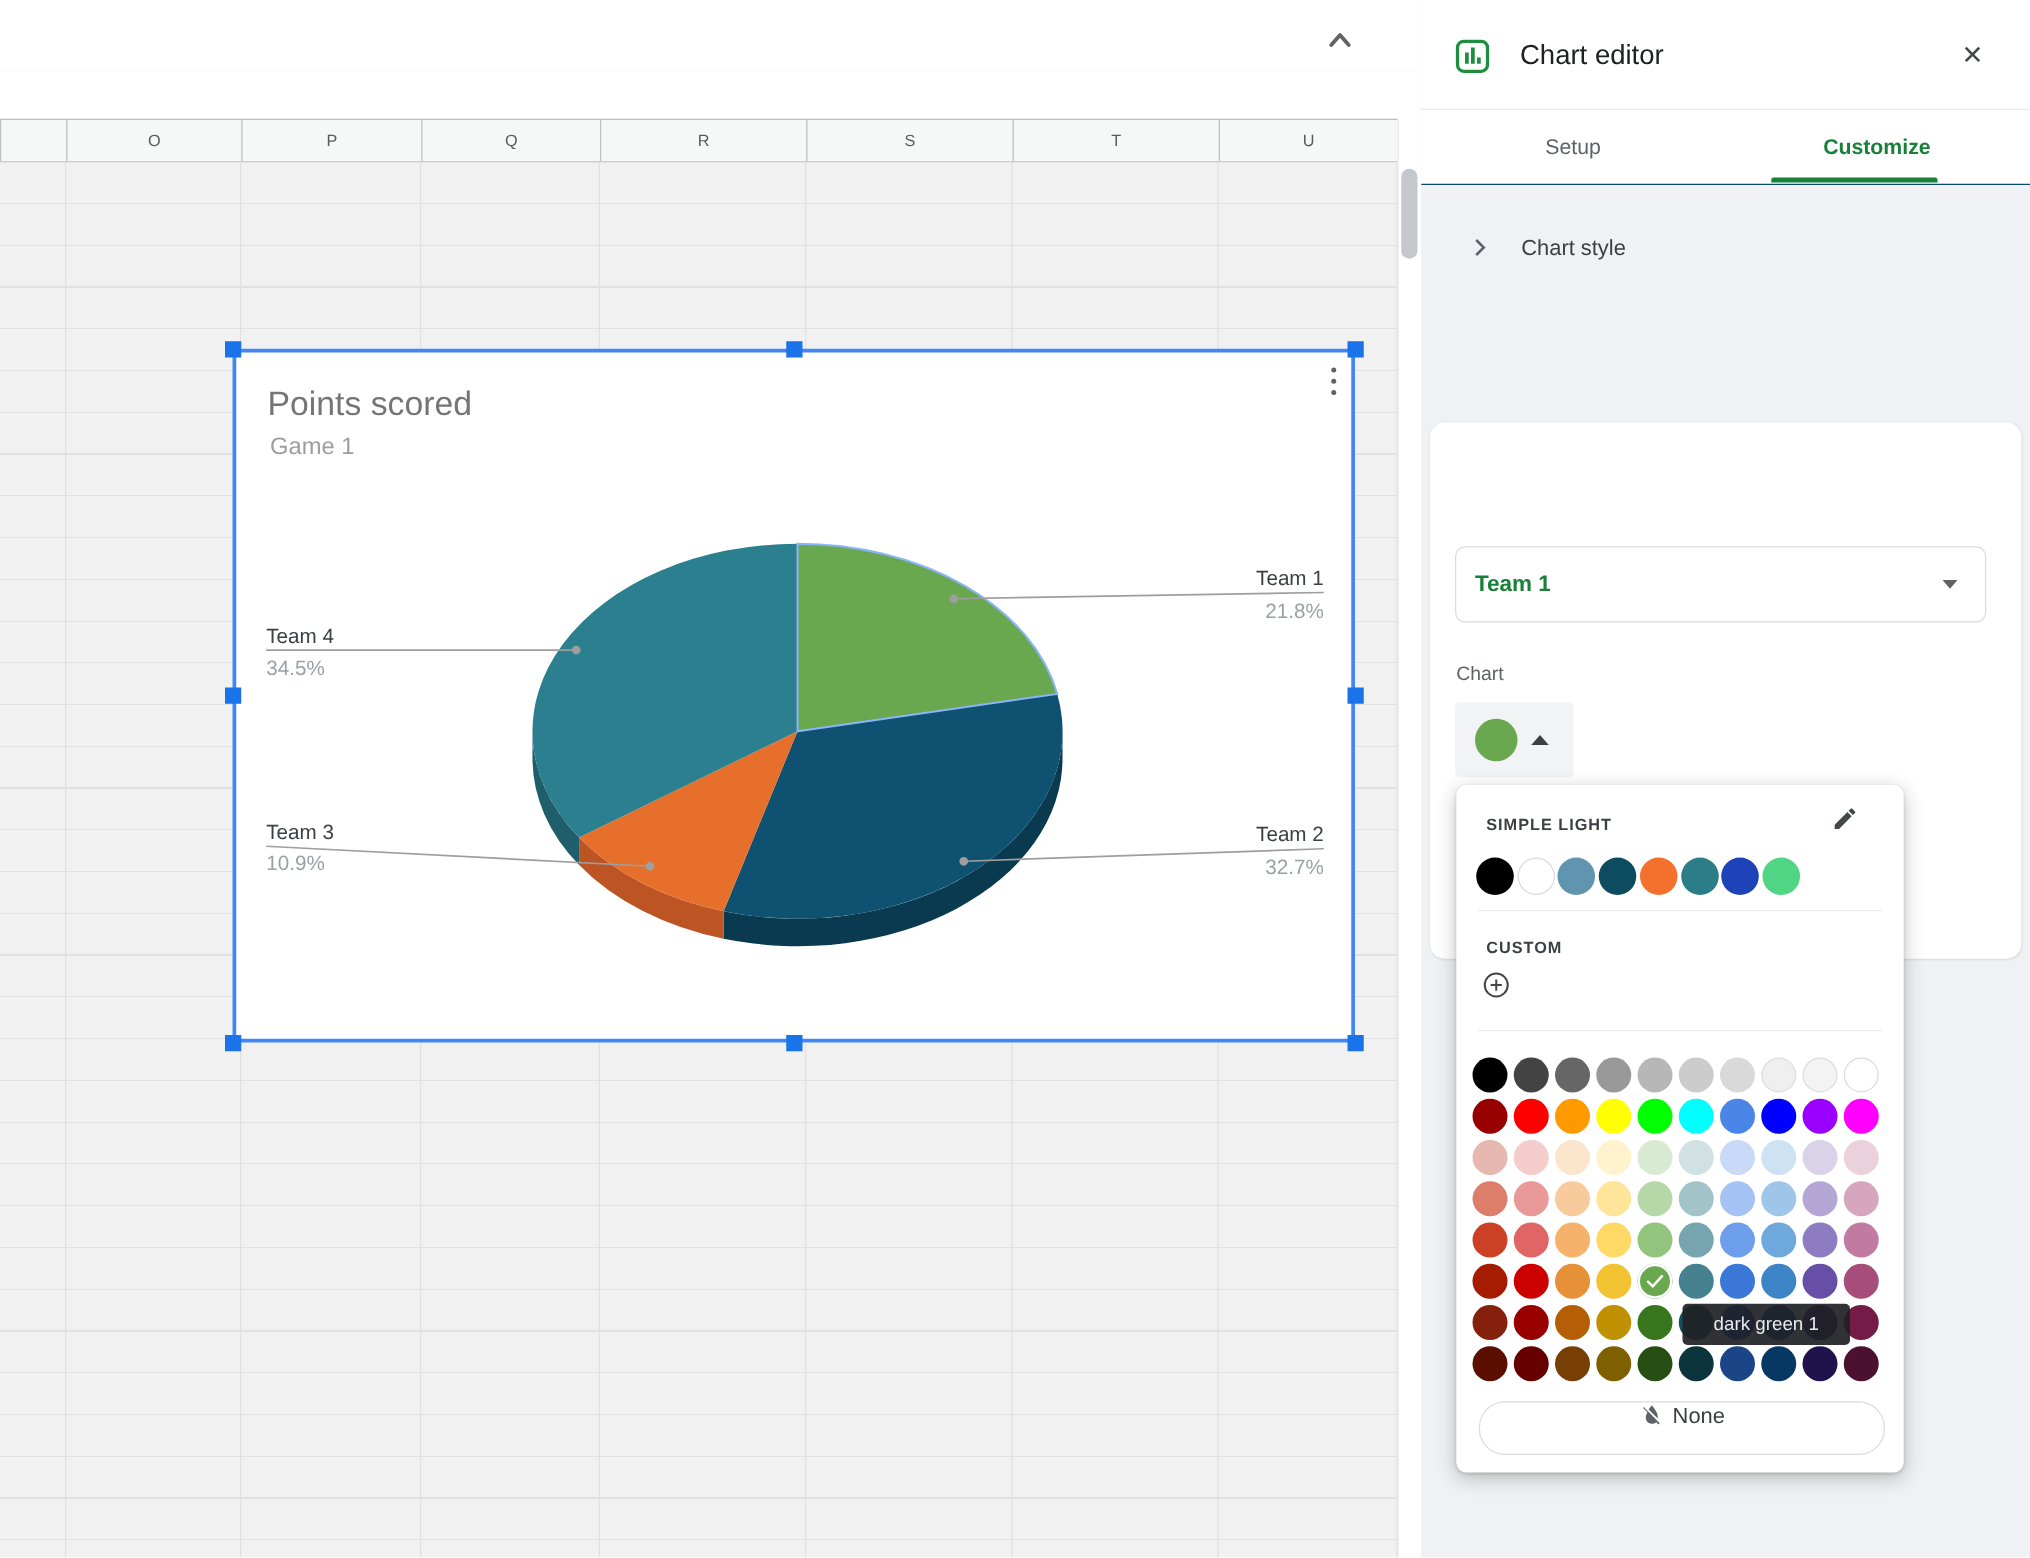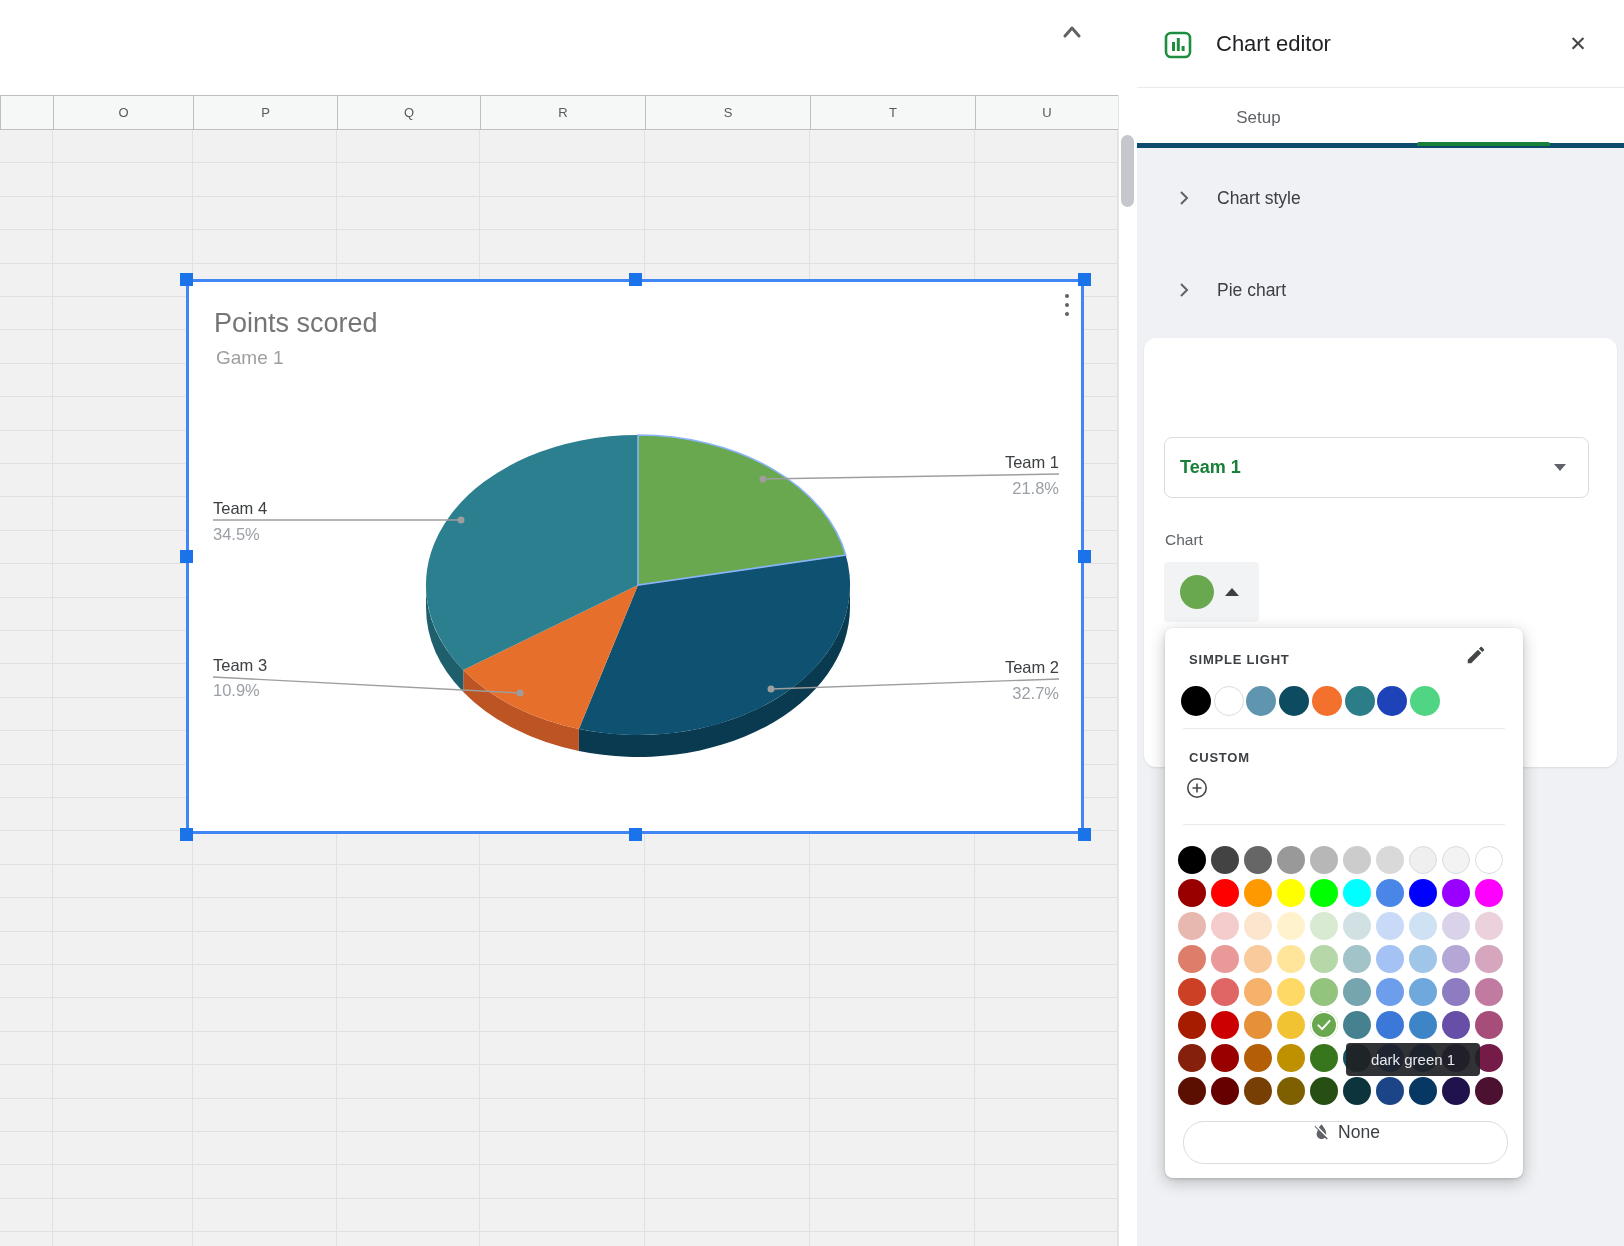--- a/index.html
+++ b/index.html
@@ -26,21 +26,21 @@
   #chart-title{left:25px;top:26px;font-size:27px;color:#757575;}
   #chart-subtitle{left:27px;top:65px;font-size:19px;color:#9e9e9e;}
   #chart-menu{left:869px;top:10px;width:18px;height:30px;cursor:pointer;}
   .menu-dot{position:absolute;left:7px;width:4px;height:4px;border-radius:50%;background:#616161;}
   
   #panel{left:1137px;top:0;width:487px;height:1246px;background:#fff;border-left:1px solid rgba(0,0,0,.08);box-sizing:border-box;}
   #panel-header{left:1137px;top:0;width:487px;height:88px;background:#fff;border-bottom:1px solid #e8eaed;box-sizing:border-box;}
   #panel-title{left:1216px;top:31px;font-size:22px;color:#202124;}
   #panel-close{left:1566px;top:32px;width:24px;height:24px;font-size:21px;color:#444746;cursor:pointer;
                display:flex;align-items:center;justify-content:center;}
-  #tab-row{left:1137px;top:88px;width:487px;height:60px;background:#fff;border-bottom:5px solid #0c4a6e;box-sizing:border-box;}
+  #tab-row{left:1137px;top:88px;width:487px;height:60px;background:#fff;border-bottom:1px solid #0c4a6e;box-sizing:border-box;}
   .tab{position:absolute;top:0;width:243px;height:59px;display:flex;align-items:center;justify-content:center;
        font-size:17px;cursor:pointer;}
   #tab-setup{left:0;color:#5f6368;}
   #tab-customize{left:243px;color:#188038;font-weight:bold;}
   #tab-underline{left:1417px;top:142px;width:133px;height:4px;background:#188038;border-radius:2px 2px 0 0;}
   #panel-body{left:1137px;top:148px;width:487px;height:1098px;background:#eff1f4;}
   .section-row{position:absolute;left:1137px;width:487px;height:56px;display:flex;align-items:center;cursor:pointer;}
   .section-chevron{margin-left:38px;width:18px;height:18px;}
   .section-label{margin-left:24px;font-size:17.5px;color:#3c4043;}
   #card-pie-slice{left:1144px;top:338px;width:473px;height:429px;background:#fff;border-radius:12px;
@@ -186,40 +186,33 @@
       <rect x="18.6" y="16" width="3" height="5" fill="#1e8e3e"></rect>
     </svg>
   </div>
   <div class="abs" id="panel-title">Chart editor</div>
   <div class="abs" id="panel-close">
     <span>✕</span>
   </div>
 
   <div class="abs" id="tab-row">
     <div class="tab" id="tab-setup">Setup</div>
+    <div class="tab" id="tab-customize">Customize</div>
   </div>
   <div class="abs" id="tab-underline"></div>
 
   <div class="abs" id="panel-body"></div>
 
   <div class="section-row" style="top:170px">
     <span class="section-chevron">
       <svg width="18" height="18" viewBox="0 0 18 18">
           <path d="M6 3 L12 9 L6 15" fill="none" stroke="#5f6368" stroke-width="2"></path>
         </svg>
     </span>
     <span class="section-label">Chart style</span>
-  </div>
-  <div class="section-row" style="top:262px">
-    <span class="section-chevron">
-      <svg width="18" height="18" viewBox="0 0 18 18">
-          <path d="M6 3 L12 9 L6 15" fill="none" stroke="#5f6368" stroke-width="2"></path>
-        </svg>
-    </span>
-    <span class="section-label">Pie chart</span>
   </div>
 
   <div class="abs" id="card-pie-slice"></div>
 
   <div class="abs" id="series-select">
     <span id="series-select-value">Team 1</span>
     <span id="series-caret"></span>
   </div>
 
   <div class="abs" id="color-label">Chart</div>

